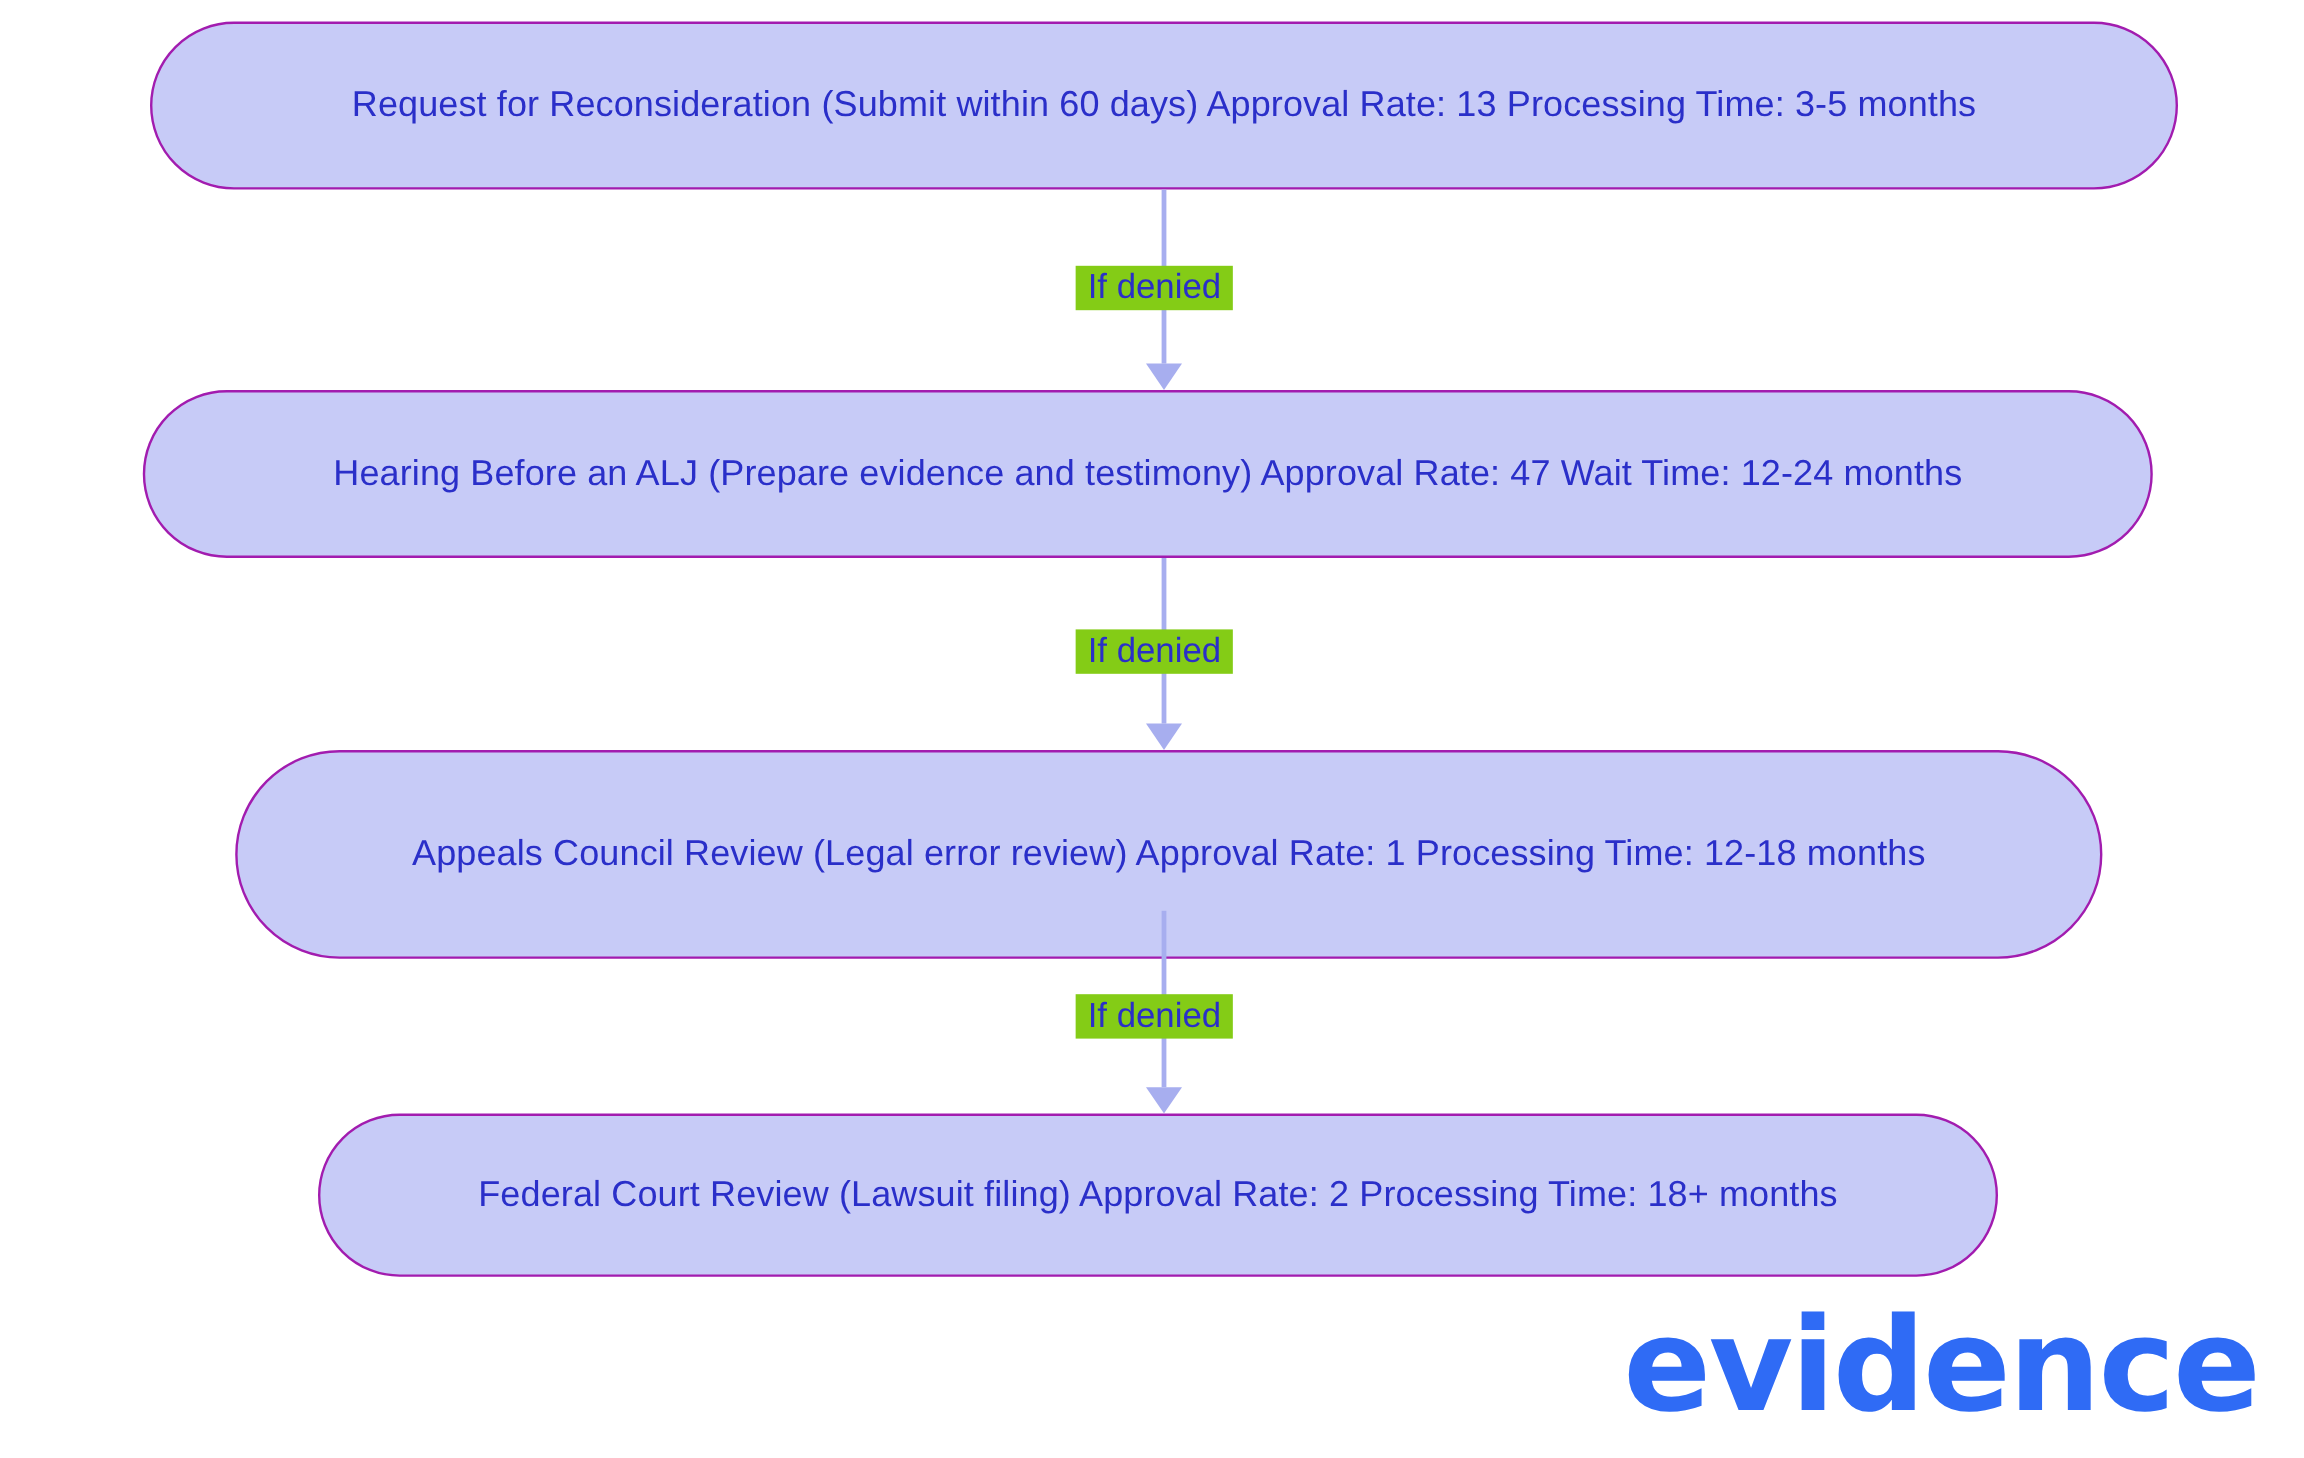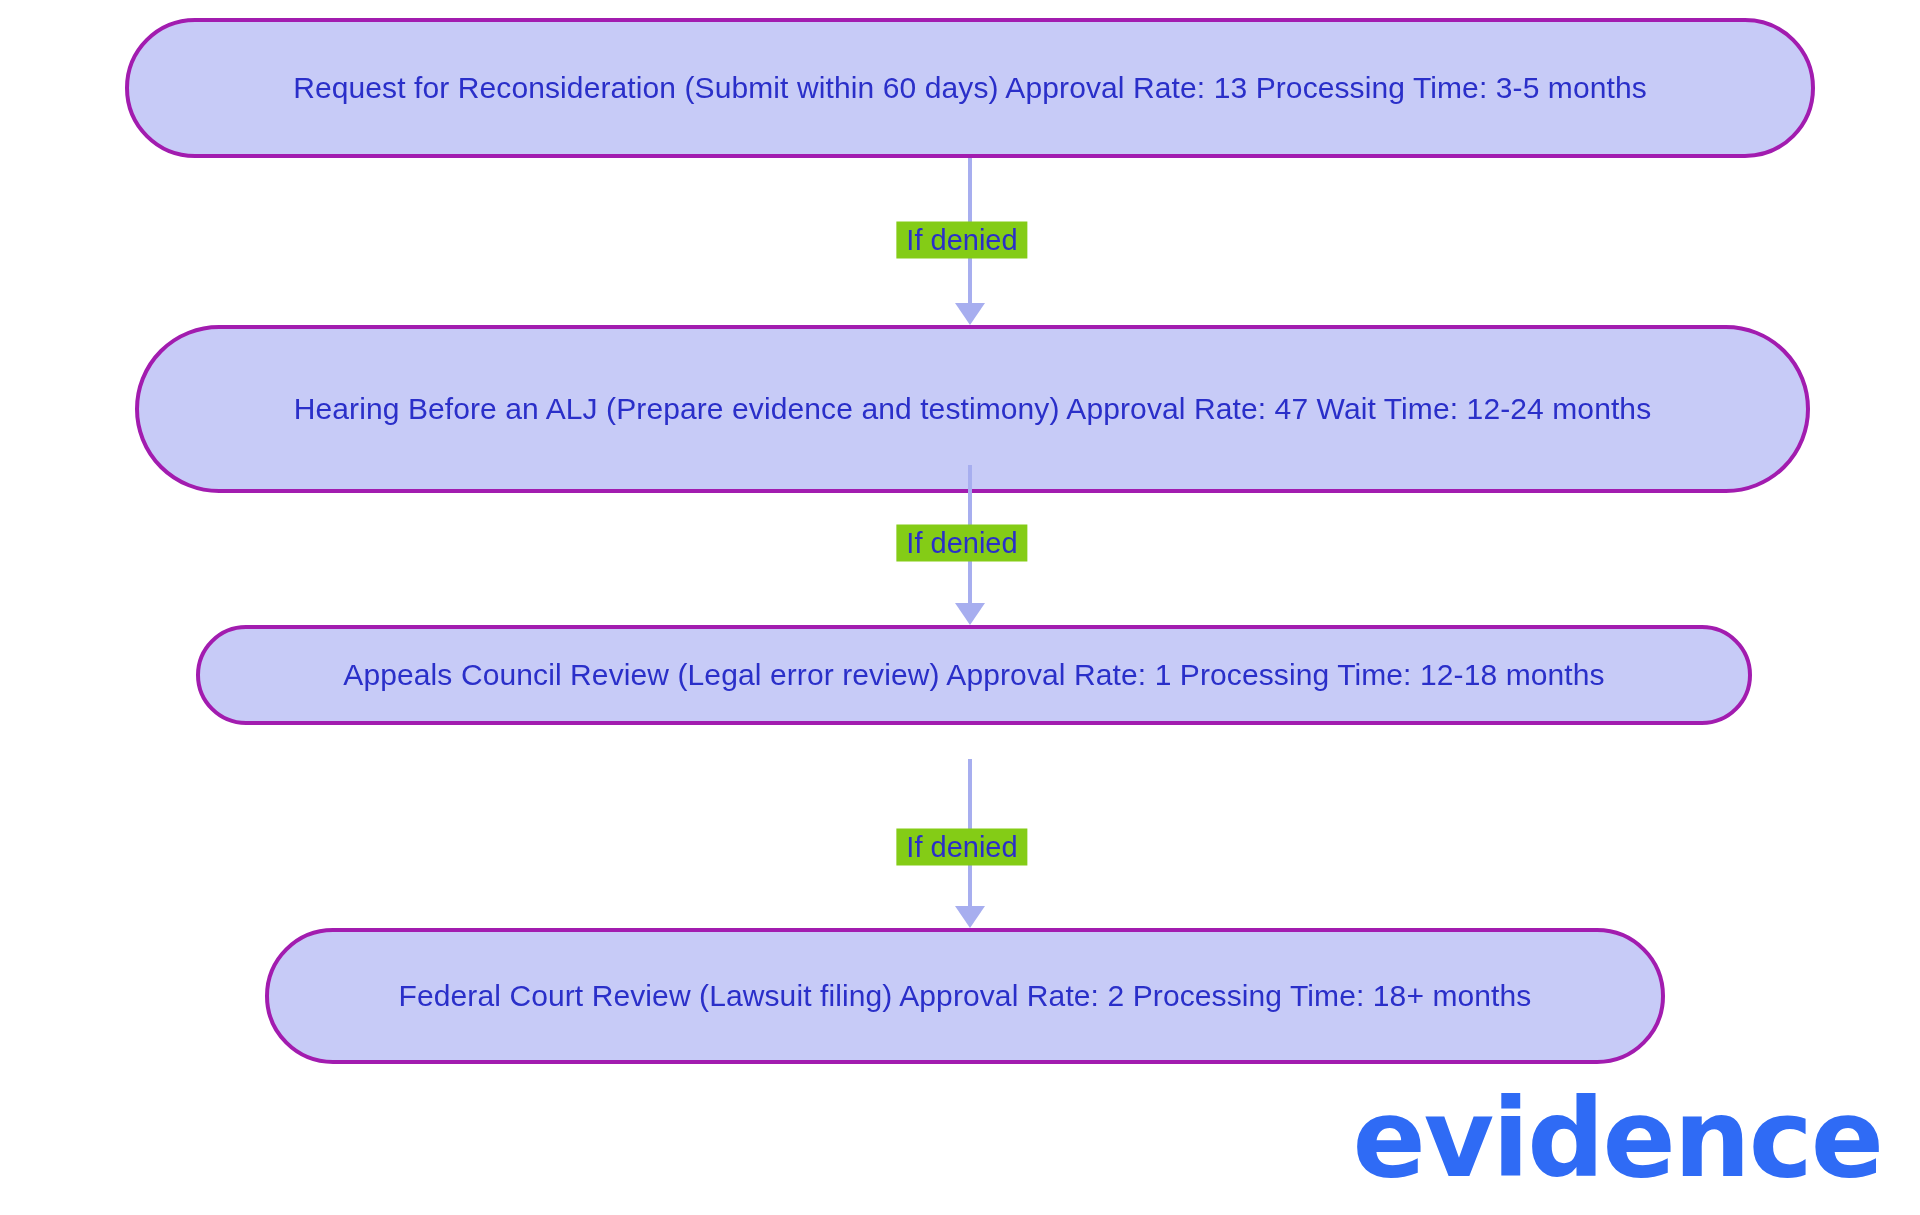--- a/index.html
+++ b/index.html
@@ -21,21 +21,21 @@
     left: 0;
     top: 0;
     width: 1920px;
     height: 1215px;
   }
 
   .flow-node {
     position: absolute;
     box-sizing: border-box;
     background: #c7cbf7;
-    border: 4px solid #a21caf;
+    border: 2px solid #a21caf;
     border-radius: 999px;
     display: flex;
     align-items: center;
     justify-content: center;
     text-align: center;
     padding: 0 46px;
   }
 
   .flow-node .node-label {
     color: #2a2fc9;
@@ -87,25 +87,25 @@
 </style>
 </head>
 <body>
 
 <div id="canvas">
 
   <div class="flow-node" id="node-0" style="left: 125px; top: 18px; width: 1690px; height: 140px;">
     <span class="node-label">Request for Reconsideration (Submit within 60 days) Approval Rate: 13 Processing Time: 3-5 months</span>
   </div>
 
-  <div class="flow-node" id="node-1" style="left: 135px; top: 325px; width: 1675px; height: 168px;">
+  <div class="flow-node" id="node-1" style="left: 119px; top: 325px; width: 1675px; height: 140px;">
     <span class="node-label">Hearing Before an ALJ (Prepare evidence and testimony) Approval Rate: 47 Wait Time: 12-24 months</span>
   </div>
 
-  <div class="flow-node" id="node-2" style="left: 196px; top: 625px; width: 1556px; height: 100px;">
+  <div class="flow-node" id="node-2" style="left: 196px; top: 625px; width: 1556px; height: 174px;">
     <span class="node-label">Appeals Council Review (Legal error review) Approval Rate: 1 Processing Time: 12-18 months</span>
   </div>
 
   <div class="flow-node" id="node-3" style="left: 265px; top: 928px; width: 1400px; height: 136px;">
     <span class="node-label">Federal Court Review (Lawsuit filing) Approval Rate: 2 Processing Time: 18+ months</span>
   </div>
 
   <div class="edge-line" id="edge-line-0" style="left: 968px; top: 158px; height: 145px;"></div>
   <div class="edge-arrowhead" id="edge-arrow-0" style="left: 955px; top: 303px;"></div>
   <div class="edge-label" id="edge-label-0" style="left: 962px; top: 240px;">If denied</div>

